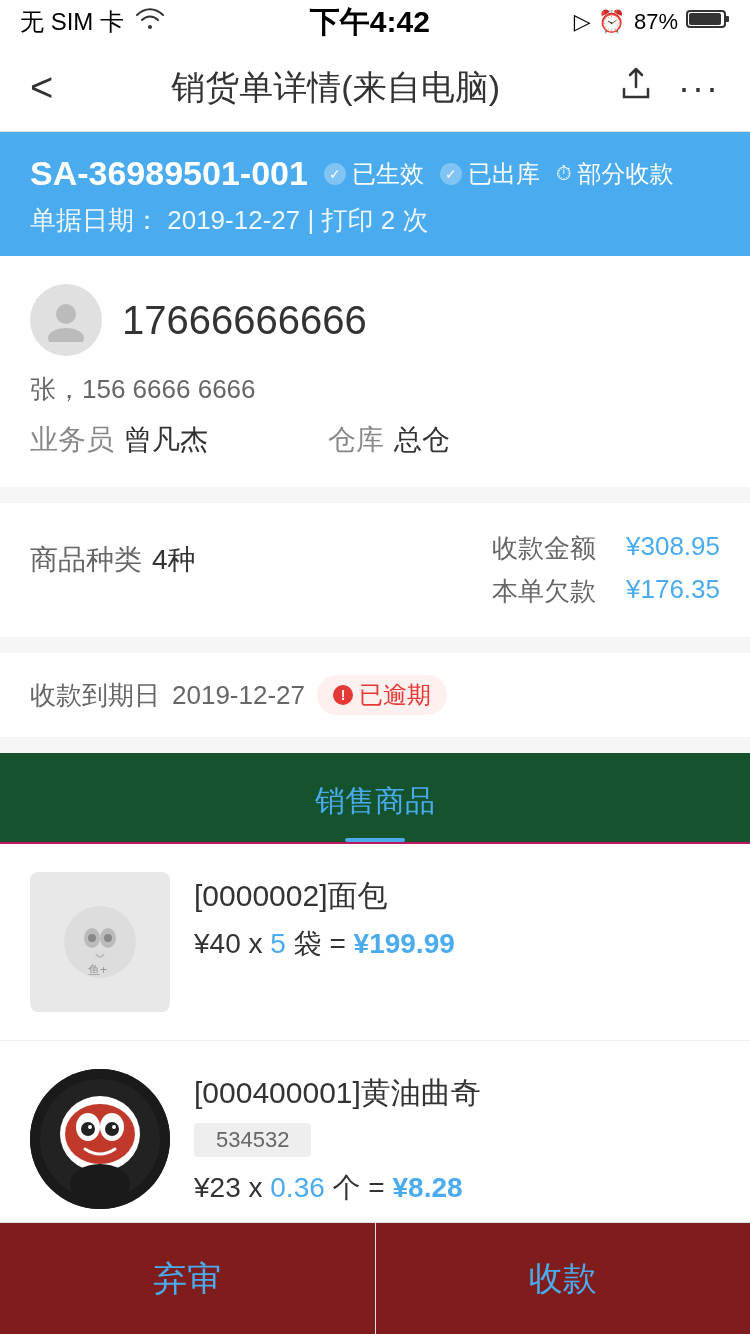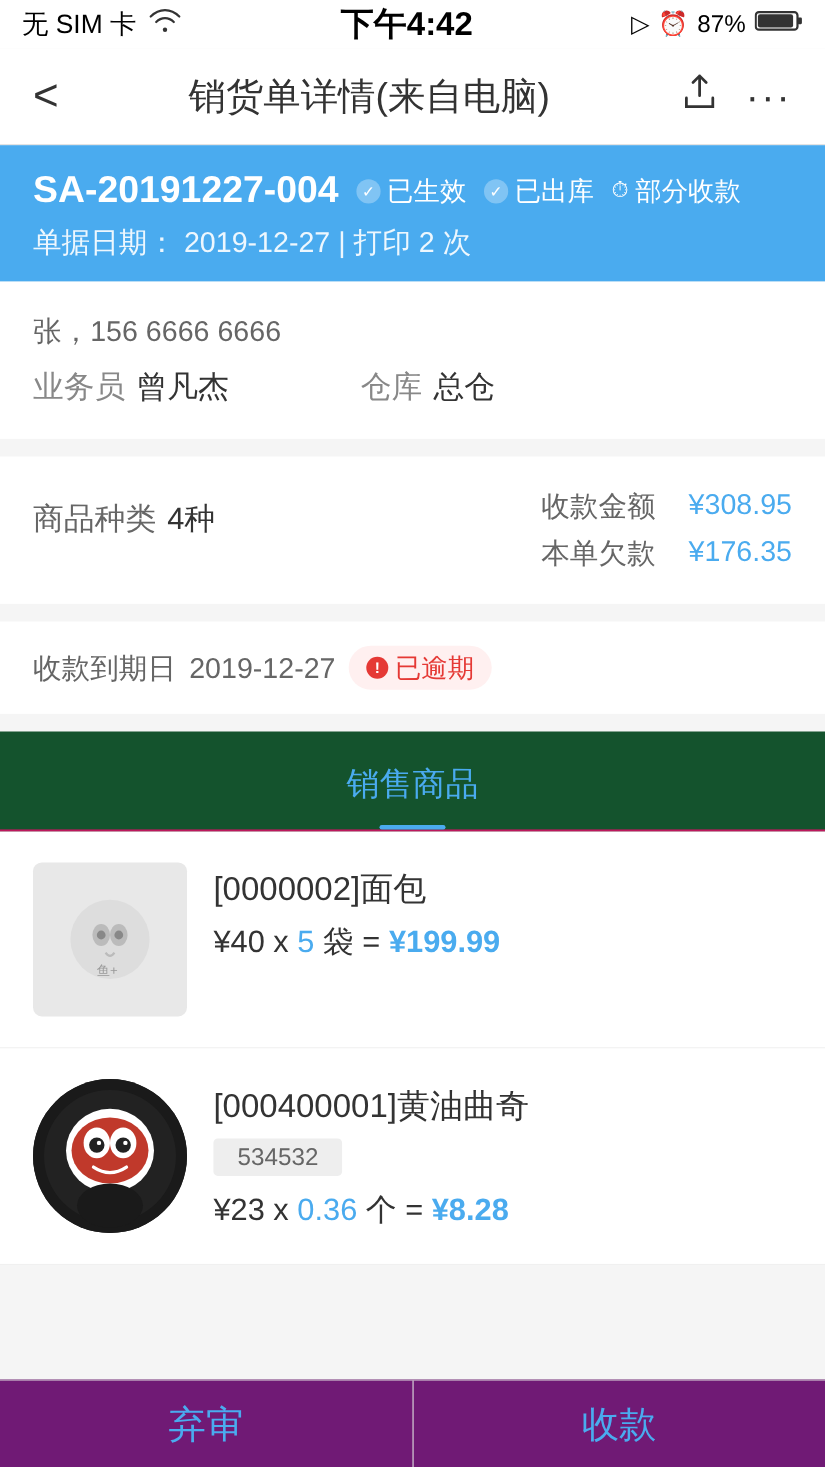--- a/index.html
+++ b/index.html
@@ -295,22 +295,22 @@
       color: #333;
     }
     .product-price .qty { color: #4AABEF; }
     .product-price .total { color: #4AABEF; font-weight: 700; }
 
     
     .bottom-bar {
       position: fixed;
       bottom: 0;
       width: 750px;
-      height: 80px;
-      background: #701a75;
+      height: 112px;
+      background: #7f1d1d;
       border-top: 1px solid #e0e0e0;
       display: flex;
     }
     .bottom-btn {
       flex: 1;
       display: flex;
       align-items: center;
       justify-content: center;
       font-size: 34px;
       cursor: pointer;
@@ -359,21 +359,21 @@
         <path d="M30 24v8H6v-8" stroke="#333" stroke-width="2.5" stroke-linecap="round"></path>
         <path d="M18 4v18M12 10l6-6 6 6" stroke="#333" stroke-width="2.5" stroke-linecap="round" stroke-linejoin="round"></path>
       </svg>
     </span>
     <span style="font-size:36px; color:#333; letter-spacing:2px;">···</span>
   </div>
 </div>
 
 <div class="order-header">
   <div class="order-id-row">
-    <span class="order-id">SA-20191227-004</span>
+    <span class="order-id">SA-36989501-001</span>
     <span class="badge">
       <span class="badge-check">✓</span>
       <span>已生效</span>
     </span>
     <span class="badge">
       <span class="badge-check">✓</span>
       <span>已出库</span>
     </span>
     <span class="badge">
       <span class="badge-clock">⏱</span>
@@ -383,20 +383,29 @@
   <div class="order-date">
     <span>单据日期：</span>
     <span>2019-12-27</span>
     <span>| 打印</span>
     <span>2</span>
     <span>次</span>
   </div>
 </div>
 
 <div class="customer-section">
+  <div class="customer-row">
+    <div class="avatar">
+      <svg width="44" height="44" viewBox="0 0 44 44" fill="none">
+        <circle cx="22" cy="16" r="10" fill="#bbb"></circle>
+        <ellipse cx="22" cy="40" rx="18" ry="10" fill="#bbb"></ellipse>
+      </svg>
+    </div>
+    <span class="customer-name">17666666666</span>
+  </div>
   <div class="customer-sub">张，156 6666 6666</div>
   <div class="customer-info-row">
     <div class="info-item">
       <span class="info-label">业务员</span>
       <span class="info-value">曾凡杰</span>
     </div>
     <div class="info-item" style="margin-left: 80px;">
       <span class="info-label">仓库</span>
       <span class="info-value">总仓</span>
     </div>

